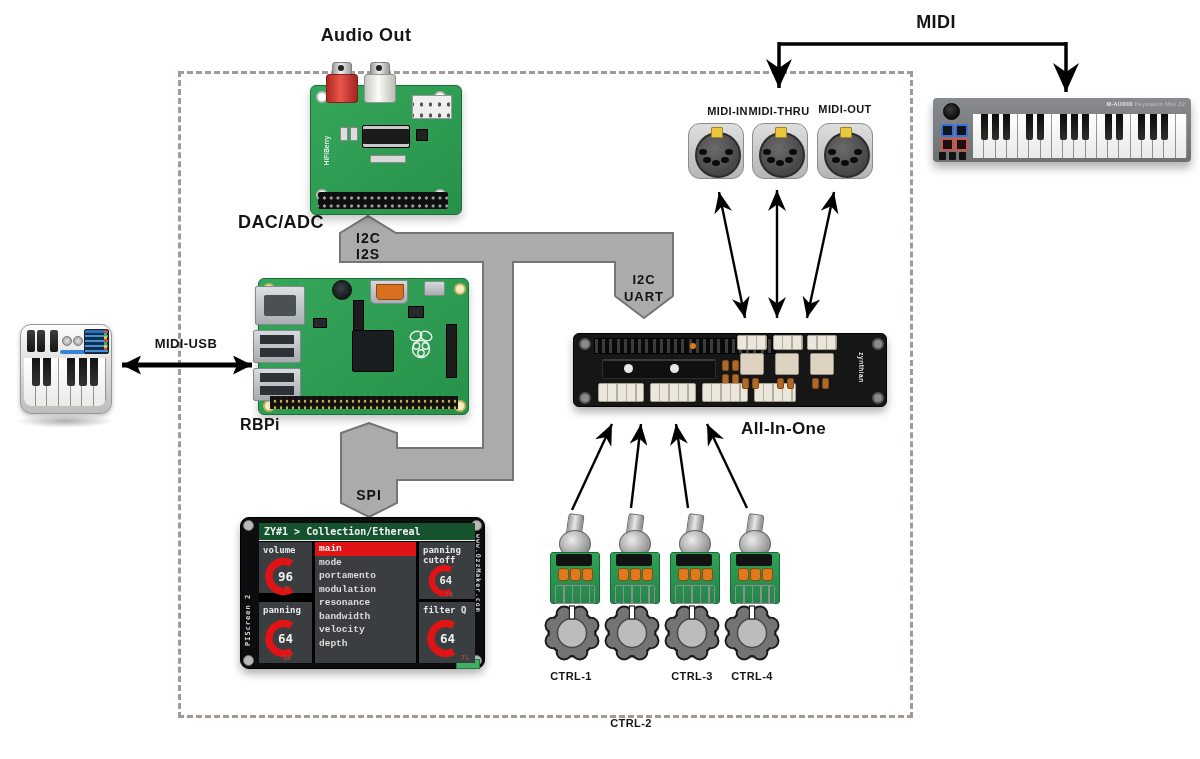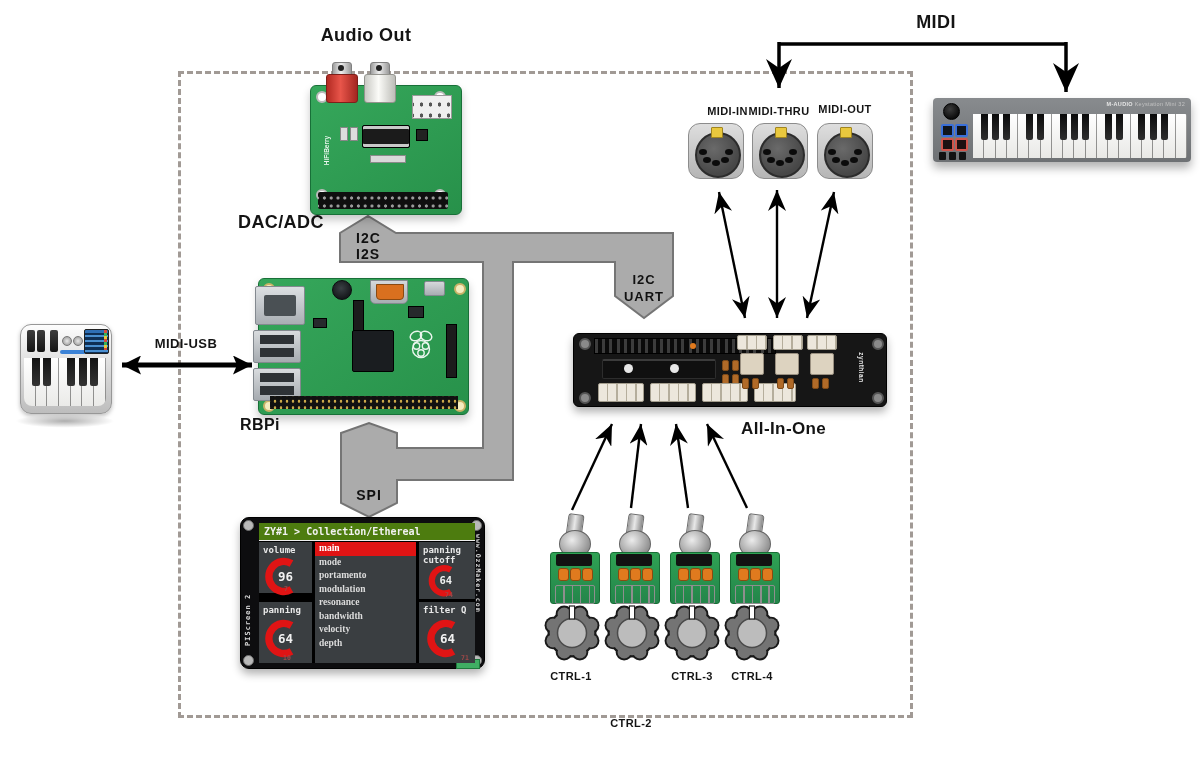--- a/index.html
+++ b/index.html
@@ -20,21 +20,21 @@
        background:linear-gradient(#dedede,#b5b5b5);border:1px solid #8c8c8c;z-index:2;}
   .din-hole{position:absolute;left:6px;top:8px;width:42px;height:42px;border-radius:50%;
             background:radial-gradient(circle at 40% 35%,#6a6a6a,#474747 70%);border:2px solid #2c2c2c;}
   .din-tab{position:absolute;left:22px;top:3px;width:10px;height:9px;background:#e9c83e;
            border:1px solid #a08520;border-radius:1px;}
   .pin{position:absolute;width:8px;height:6px;background:#0b0b0b;border-radius:50%;}
   
   .cell{position:absolute;background:#3a3e41;}
   .clabel{font-family:"DejaVu Sans Mono",monospace;font-size:9px;font-weight:bold;
           color:#e8e8e8;padding:3px 0 0 4px;}
-  .mrow{font-family:Liberation Serif, serif;font-size:9.5px;font-weight:bold;color:#dcdcdc;
+  .mrow{font-family:Liberation Mono, monospace;font-size:9.5px;font-weight:bold;color:#dcdcdc;
         height:13.5px;line-height:13.5px;padding-left:4px;}
   .mrow.sel{background:#e01414;color:#fff;}
   .gval{font:bold 17px "DejaVu Sans Mono",monospace;fill:#f2f2f2;}
   .gsub{position:absolute;font:bold 6.5px "DejaVu Sans Mono",monospace;color:#a04848;}
   .vtext{position:absolute;writing-mode:vertical-rl;font:bold 7px "DejaVu Sans Mono",monospace;
          color:#d8d8d8;letter-spacing:1px;}
   
   .blackkey{position:absolute;top:16px;width:7px;height:26px;background:linear-gradient(#0a0a0a,#2e2e2e);
             border-radius:0 0 2px 2px;z-index:2;}
   .blackkey2{position:absolute;width:8px;height:28px;background:linear-gradient(#141414,#333);
@@ -303,21 +303,21 @@
   <div class="abs" style="left:240px;top:517px;width:243px;height:150px;background:#0d0d0f;border-radius:9px;border:1px solid #000;box-shadow:0 5px 9px rgba(0,0,0,.3);z-index:2;">
     <div class="abs" style="left:2px;top:2px;width:9px;height:9px;border-radius:50%;background:#b9b9b9;border:1px solid #6e6e6e;"></div>
     <div class="abs" style="left:230px;top:2px;width:9px;height:9px;border-radius:50%;background:#b9b9b9;border:1px solid #6e6e6e;"></div>
     <div class="abs" style="left:2px;top:137px;width:9px;height:9px;border-radius:50%;background:#b9b9b9;border:1px solid #6e6e6e;"></div>
     <div class="abs" style="left:230px;top:137px;width:9px;height:9px;border-radius:50%;background:#b9b9b9;border:1px solid #6e6e6e;"></div>
     <div class="vtext" style="left:3px;top:28px;height:100px;transform:rotate(180deg);">PIScreen 2</div>
     <div class="vtext" style="left:233px;top:16px;height:126px;font-size:6.5px;">www.OzzMaker.com</div>
     <div class="abs" style="left:215px;top:141px;width:22px;height:8px;background:#3fae63;border:1px solid #1d7a3c;"></div>
 
     <div class="abs" style="left:18px;top:5px;width:216px;height:140px;background:#000;">
-      <div class="abs" style="left:0;top:0;width:216px;height:17px;background:#4d7c0f;border-bottom:1px solid #eee;">
+      <div class="abs" style="left:0;top:0;width:216px;height:17px;background:#14532d;border-bottom:1px solid #eee;">
         <span style="display:block;padding:3px 0 0 5px;font:bold 10px 'DejaVu Sans Mono',monospace;color:#f2f2f2;">ZY#1 &gt; Collection/Ethereal</span>
       </div>
 
       <div class="cell" style="left:0;top:19px;width:53px;height:51px;">
         <div class="clabel">volume</div>
         <svg class="abs" style="left:3px;top:11px;" width="44" height="44" viewBox="0 0 60 60">
           <path d="M40.2,49.7 A20.5,20.5 0 1 1 40.2,14.3" fill="none" stroke="#e01414" stroke-width="10"></path>
           <text class="gval" x="32" y="38" text-anchor="middle">96</text>
         </svg>
         <div class="gsub" style="left:25px;bottom:0px;">7</div>

